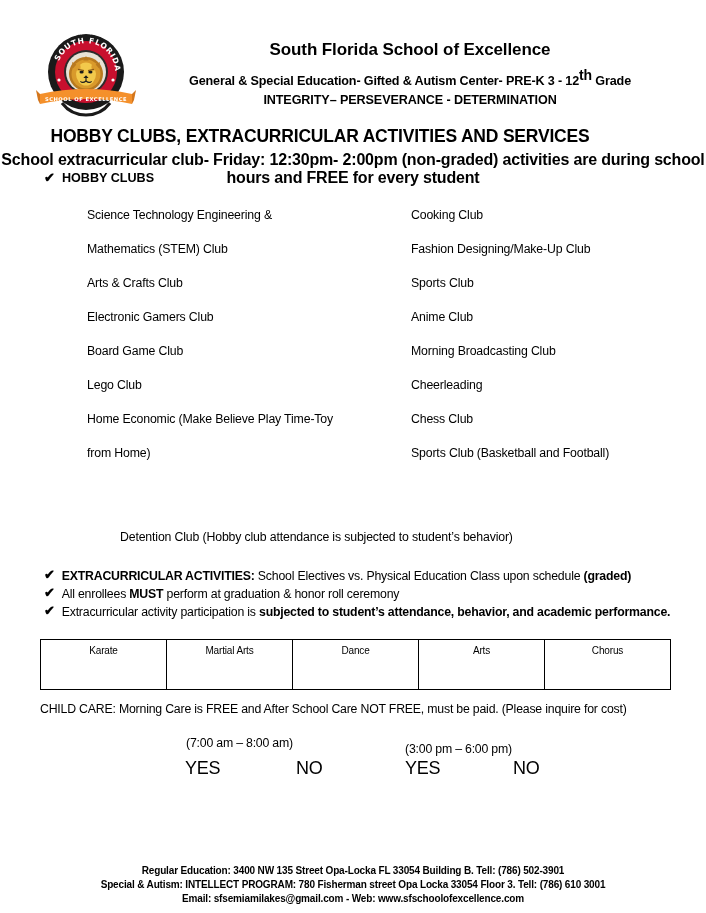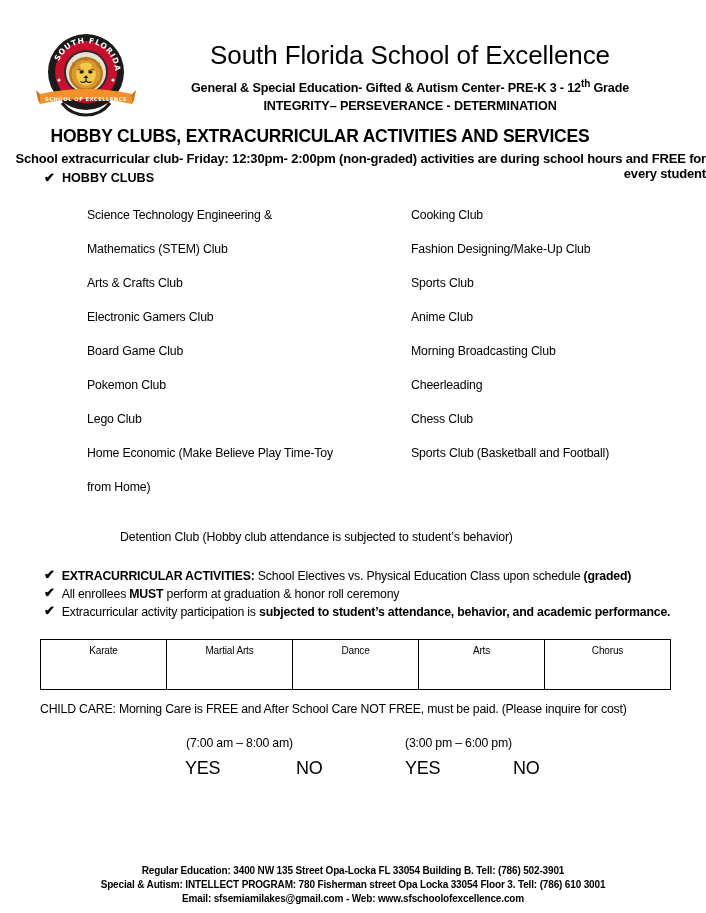--- a/index.html
+++ b/index.html
@@ -34,33 +34,33 @@
   .logo svg { display: block; }
 
   .header-text {
     position: absolute;
     left: 150px;
     top: 22px;
     width: 520px;
     text-align: center;
   }
   .school-name {
-    font-size: 26px;
-    font-weight: normal;
+    font-size: 17px;
+    font-weight: bold;
     letter-spacing: -0.1px;
     line-height: 1.2;
   }
   .school-sub1 {
     font-size: 12.6px;
     font-weight: bold;
     margin-top: 7px;
     letter-spacing: -0.15px;
   }
   .school-sub1 sup {
-    font-size: 10px;
+    font-size: 14px;
     vertical-align: super;
   }
   .school-sub2 {
     font-size: 12.6px;
     font-weight: bold;
     margin-top: 4px;
     letter-spacing: -0.1px;
   }
 
   
@@ -72,22 +72,22 @@
     text-align: center;
     font-size: 17.5px;
     font-weight: bold;
     letter-spacing: -0.2px;
   }
   .subtitle-line {
     position: absolute;
     top: 151px;
     left: 0;
     width: 706px;
-    text-align: right;
-    font-size: 13px;
+    text-align: center;
+    font-size: 16px;
     font-weight: bold;
     letter-spacing: -0.18px;
   }
 
   .hobby-heading {
     position: absolute;
     top: 171px;
     left: 44px;
     font-size: 12.6px;
     font-weight: bold;
@@ -194,21 +194,21 @@
     letter-spacing: -0.2px;
     white-space: nowrap;
   }
   .care-ans {
     position: absolute;
     font-size: 18px;
     letter-spacing: -0.2px;
     text-align: center;
   }
   .t-morning { left: 186px; top: 0; }
-  .t-after   { left: 405px; top: 0; }
+  .t-after   { left: 405px; top: 6px; }
   .a-m-yes { left: 185px; top: 22px; }
   .a-m-no  { left: 296px; top: 22px; }
   .a-a-yes { left: 405px; top: 22px; }
   .a-a-no  { left: 513px; top: 22px; }
 
   
   .footer {
     position: absolute;
     top: 864px;
     left: 0;
@@ -298,21 +298,20 @@
   <span>HOBBY CLUBS</span>
 </div>
 
 <div class="clubs">
   <div class="club-col left" id="colLeft">
       <div class="club-item">Science Technology Engineering &amp;</div>
       <div class="club-item">Mathematics (STEM) Club</div>
       <div class="club-item">Arts &amp; Crafts Club</div>
       <div class="club-item">Electronic Gamers Club</div>
       <div class="club-item">Board Game Club</div>
-      <div class="club-item">Pokemon Club</div>
       <div class="club-item">Lego Club</div>
       <div class="club-item">Home Economic (Make Believe Play Time-Toy</div>
       <div class="club-item">from Home)</div>
     </div>
   <div class="club-col right" id="colRight">
       <div class="club-item">Cooking Club</div>
       <div class="club-item">Fashion Designing/Make-Up Club</div>
       <div class="club-item">Sports Club</div>
       <div class="club-item">Anime Club</div>
       <div class="club-item">Morning Broadcasting Club</div>

